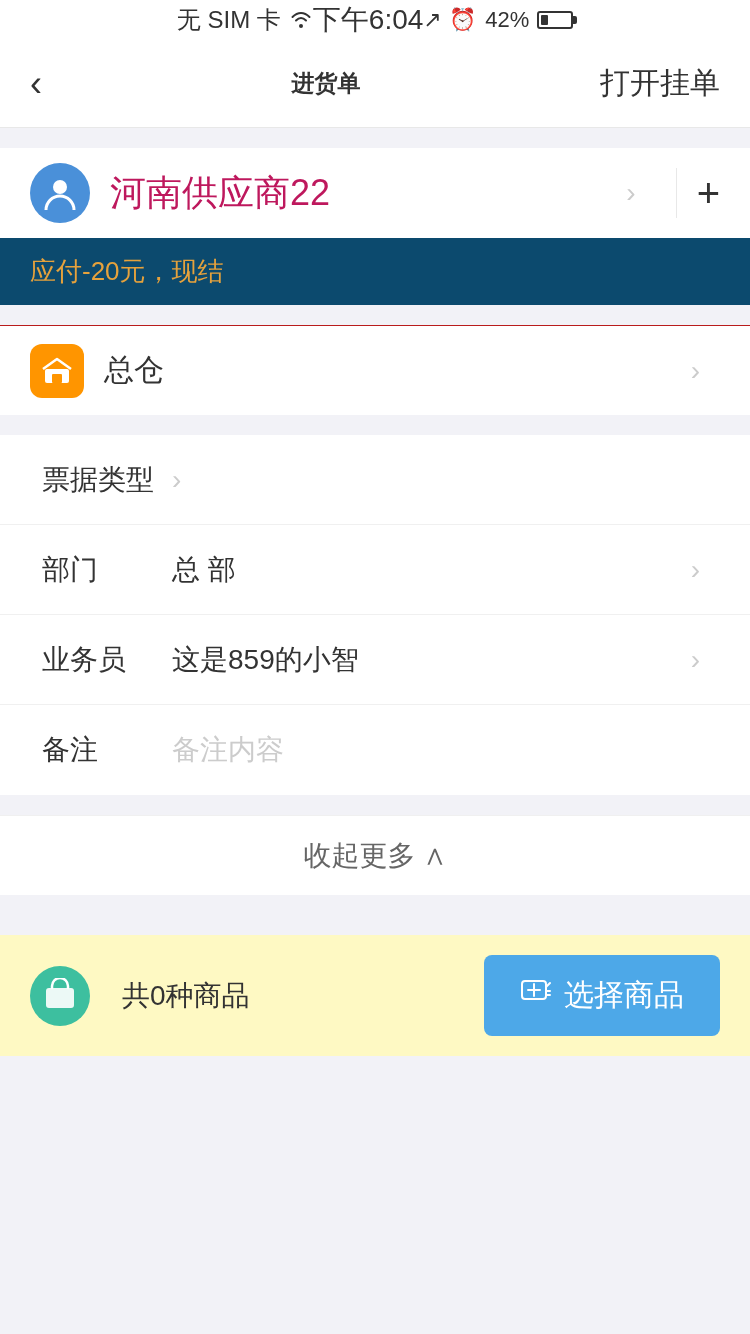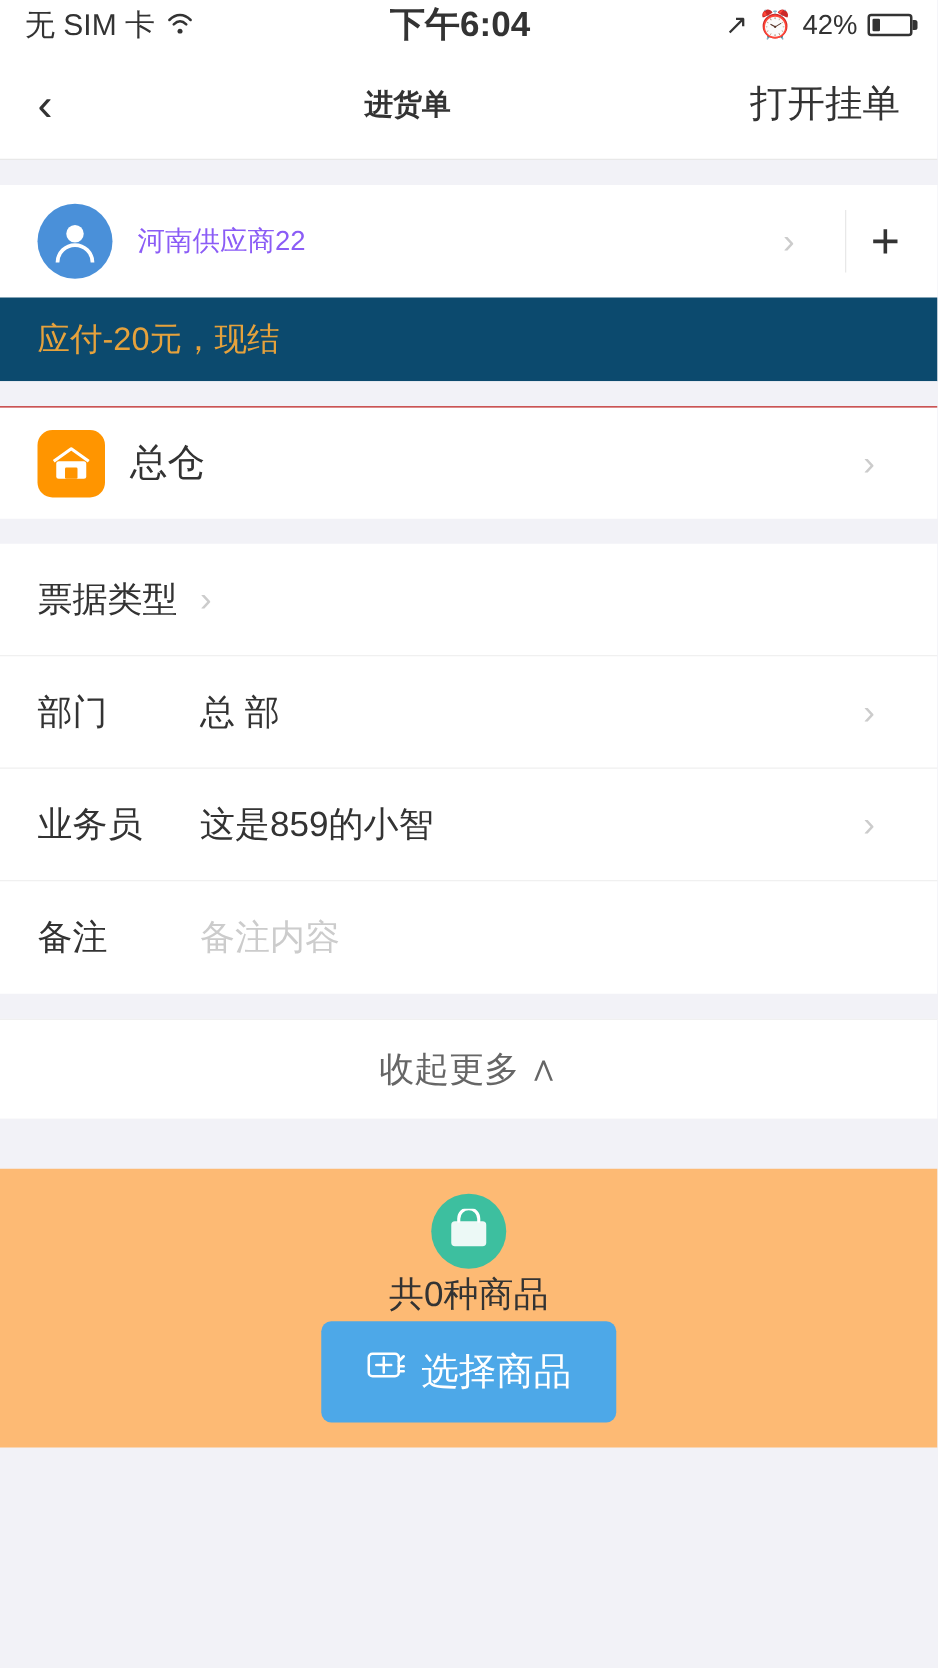--- a/index.html
+++ b/index.html
@@ -12,27 +12,27 @@
       font-size: 28px;
       color: #333;
     }
 
     
     .status-bar {
       height: 40px;
       background: #fff;
       display: flex;
       align-items: center;
-      justify-content: space-between;
+      justify-content: center;
       padding: 0 20px;
       font-size: 24px;
       color: #333;
     }
     .status-left { display: flex; align-items: center; gap: 8px; }
-    .status-center { font-size: 28px; font-weight: 700; }
+    .status-center { font-size: 28px; font-weight: 400; }
     .status-right { display: flex; align-items: center; gap: 8px; font-size: 22px; }
     .battery-icon {
       display: inline-flex; align-items: center;
       border: 2px solid #333; border-radius: 3px;
       width: 36px; height: 18px; padding: 2px; position: relative;
     }
     .battery-icon::after {
       content: '';
       position: absolute; right: -6px; top: 50%; transform: translateY(-50%);
       width: 4px; height: 8px; background: #333; border-radius: 0 2px 2px 0;
@@ -89,22 +89,22 @@
       width: 60px; height: 60px;
       border-radius: 50%;
       background: #4a90d9;
       display: flex; align-items: center; justify-content: center;
       margin-right: 20px;
       flex-shrink: 0;
     }
     .supplier-avatar svg { width: 38px; height: 38px; }
     .supplier-name {
       flex: 1;
-      font-size: 22px;
-      color: #8b5cf6;
+      font-size: 36px;
+      color: #be185d;
     }
     .chevron-right {
       color: #ccc;
       font-size: 28px;
       margin-right: 20px;
     }
     .divider-v {
       width: 1px;
       height: 50px;
       background: #e8e8e8;
@@ -159,20 +159,21 @@
       padding: 0 30px;
       height: 90px;
       border-bottom: 1px solid #f0f0f0;
     }
     .form-row:last-child { border-bottom: none; }
     .form-label {
       font-size: 28px;
       color: #333;
       width: 130px;
       flex-shrink: 0;
+      margin-left: 12px;
     }
     .form-value {
       flex: 1;
       font-size: 28px;
       color: #333;
     }
     .form-placeholder {
       flex: 1;
       font-size: 28px;
       color: #ccc;
@@ -189,25 +190,24 @@
       font-size: 28px;
       color: #666;
       cursor: pointer;
       margin-top: 20px;
     }
 
     
     .bottom-bar {
       display: flex;
       align-items: center;
-      background: #fdba74;
+      background: #fef9c3;
       padding: 20px 30px;
       margin-top: 20px;
-      gap: 2px;
-      flex-direction: column;
+      gap: 32px;
     }
     .product-icon {
       width: 60px; height: 60px;
       border-radius: 50%;
       background: #3dbf9f;
       display: flex; align-items: center; justify-content: center;
       flex-shrink: 0;
     }
     .product-icon svg { width: 36px; height: 36px; }
     .product-count {

